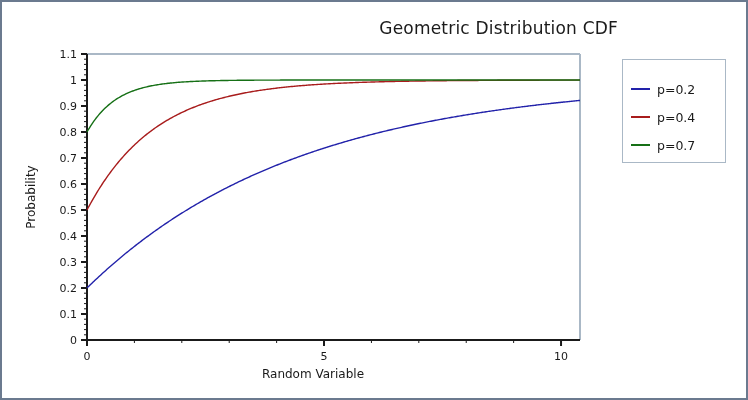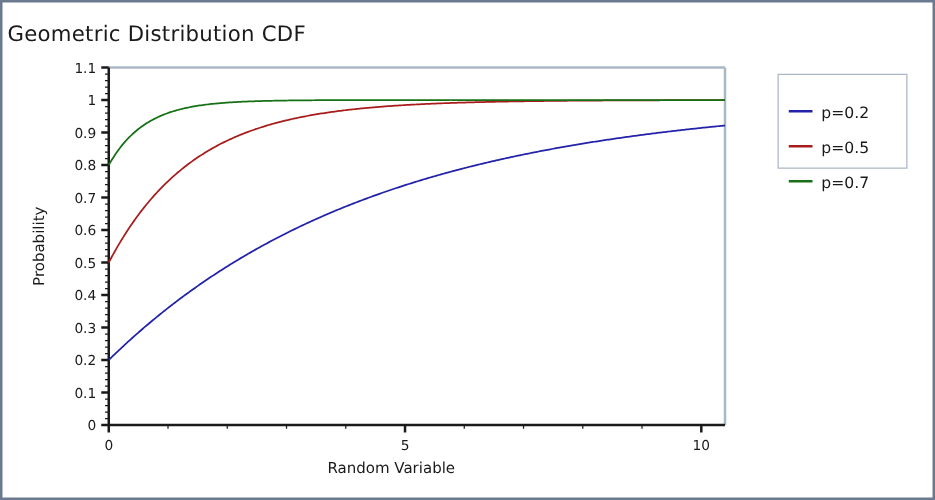--- a/index.html
+++ b/index.html
@@ -10,32 +10,32 @@
     overflow: hidden;
   }
   #page {
     position: relative;
     width: 748px; height: 400px;
     background: #ffffff;
     border: 2px solid #6b7a8f;
   }
   #chart-title {
     position: absolute;
-    left: 4px; top: 16px;
+    left: 16px; top: 16px;
     width: 600px;
-    text-align: left;
+    text-align: right;
     font-size: 17px;
     color: #1a1a1a;
     letter-spacing: 0.2px;
   }
   #plot-svg { position: absolute; left: 0; top: 0; }
   #legend-box {
     position: absolute;
     left: 620px; top: 57px;
-    width: 104px; height: 76px;
+    width: 104px; height: 104px;
     border: 1px solid #aab8c6;
     background: #ffffff;
     padding-left: 24px;
   }
   .legend-row {
     position: absolute;
     left: 8px;
     height: 18px;
     display: flex;
     align-items: center;
@@ -159,21 +159,21 @@
     <text id="x-axis-label" x="311" y="376" text-anchor="middle" font-size="12" fill="#1a1a1a" font-family="DejaVu Sans, sans-serif">Random Variable</text>
   </svg>
 
   <div id="legend-box">
     <div class="legend-row">
       <span class="legend-swatch" style="background: rgb(34, 34, 170);"></span>
       <span class="legend-label">p=0.2</span>
     </div>
     <div class="legend-row">
       <span class="legend-swatch" style="background: rgb(168, 28, 28);"></span>
-      <span class="legend-label">p=0.5</span>
+      <span class="legend-label">p=0.4</span>
     </div>
     <div class="legend-row">
       <span class="legend-swatch" style="background: rgb(22, 112, 22);"></span>
       <span class="legend-label">p=0.7</span>
     </div>
   </div>
 
 </div>
 
 </body></html>

